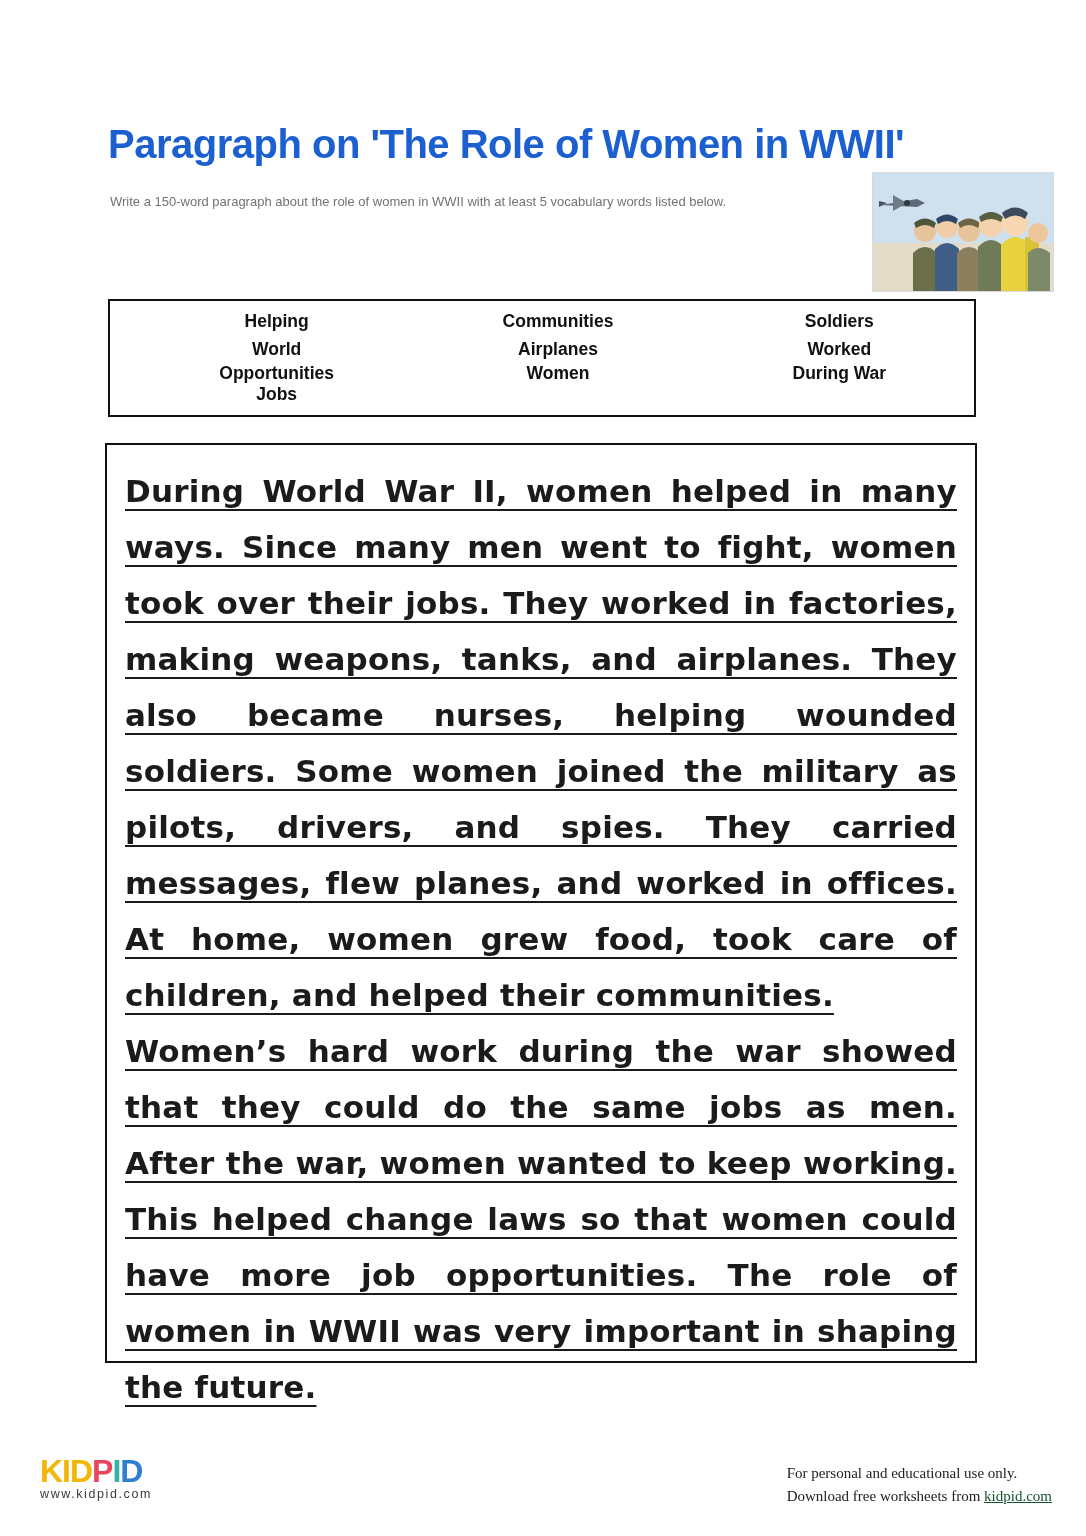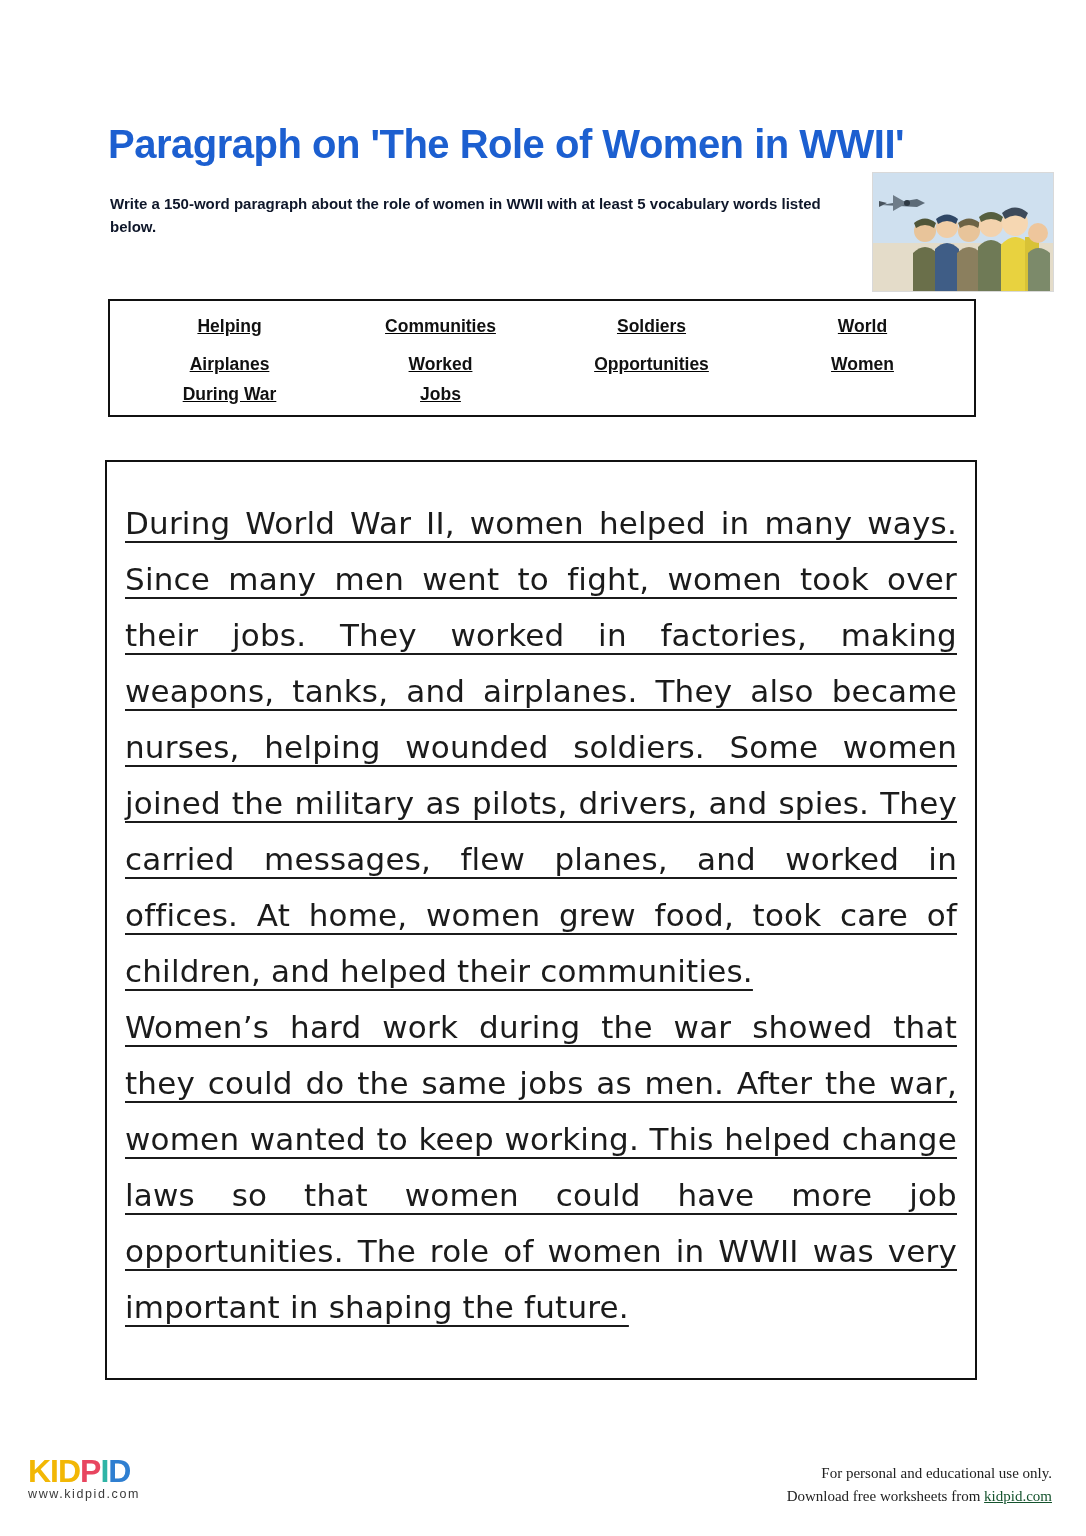--- a/index.html
+++ b/index.html
@@ -33,23 +33,23 @@
     color: #1c5fd0;
     letter-spacing: -0.5px;
     white-space: nowrap;
     text-align: center;
   }
   .subtitle {
     position: absolute;
     left: 110px;
     top: 192px;
     width: 720px;
-    font-size: 15px;
-    font-weight: bold;
-    color: #0f172a;
+    font-size: 13px;
+    font-weight: normal;
+    color: #737373;
     line-height: 1.55;
   }
 
   
   .illustration {
     position: absolute;
     left: 872px;
     top: 172px;
     width: 180px;
     height: 118px;
@@ -64,70 +64,70 @@
     position: absolute;
     left: 108px;
     top: 299px;
     width: 868px;
     height: 118px;
     border: 2px solid #111111;
     box-sizing: border-box;
   }
   .vocab-grid {
     position: absolute;
-    left: 4px; top: 0;
+    left: 16px; top: 0;
     width: 100%;
     height: 100%;
     display: grid;
-    grid-template-columns: repeat(4, 1fr);
+    grid-template-columns: repeat(3, 1fr);
     grid-template-rows: 1fr 1fr;
     align-items: center;
     justify-items: center;
     padding: 6px 10px 10px 10px;
     box-sizing: border-box;
-    text-decoration: underline;
   }
   .vocab-word {
     font-size: 17.5px;
     font-weight: bold;
     color: #111111;
     white-space: nowrap;
   }
 
   
   .answer-box {
     position: absolute;
     left: 105px;
-    top: 460px;
+    top: 443px;
     width: 872px;
     height: 920px;
     border: 2px solid #111111;
     box-sizing: border-box;
-    padding: 33px 18px 10px 18px;
+    padding: 18px 18px 10px 18px;
+    font-weight: bold;
   }
   .answer-text {
     font-family: "DejaVu Sans", sans-serif;
     font-size: 31px;
     line-height: 56px;
     color: #1b1b1b;
     text-align: justify;
     text-justify: inter-word;
     text-decoration: underline;
     text-decoration-thickness: 1.5px;
     text-underline-offset: 7px;
     -webkit-text-decoration-color: #1b1b1b;
     text-decoration-color: #1b1b1b;
     letter-spacing: 0.2px;
     margin: 0;
   }
 
   
   .logo {
     position: absolute;
-    left: 28px;
+    left: 40px;
     top: 1455px;
     width: 230px;
   }
   .logo-word {
     font-size: 32px;
     font-weight: bold;
     letter-spacing: -1px;
     line-height: 1;
   }
   .logo-kid { color: #f2b705; }
@@ -136,21 +136,21 @@
   .logo-d   { color: #2f7fd1; }
   .logo-url {
     font-size: 12.5px;
     color: #3a3a3a;
     letter-spacing: 1.6px;
   }
   .footer-right {
     position: absolute;
     right: 34px;
     top: 1462px;
-    text-align: right;
+    text-align: left;
     font-family: "Liberation Serif", serif;
     font-size: 15px;
     color: #222222;
     line-height: 1.55;
   }
   .footer-link {
     color: #14532d;
     text-decoration: underline;
   }
 </style>

